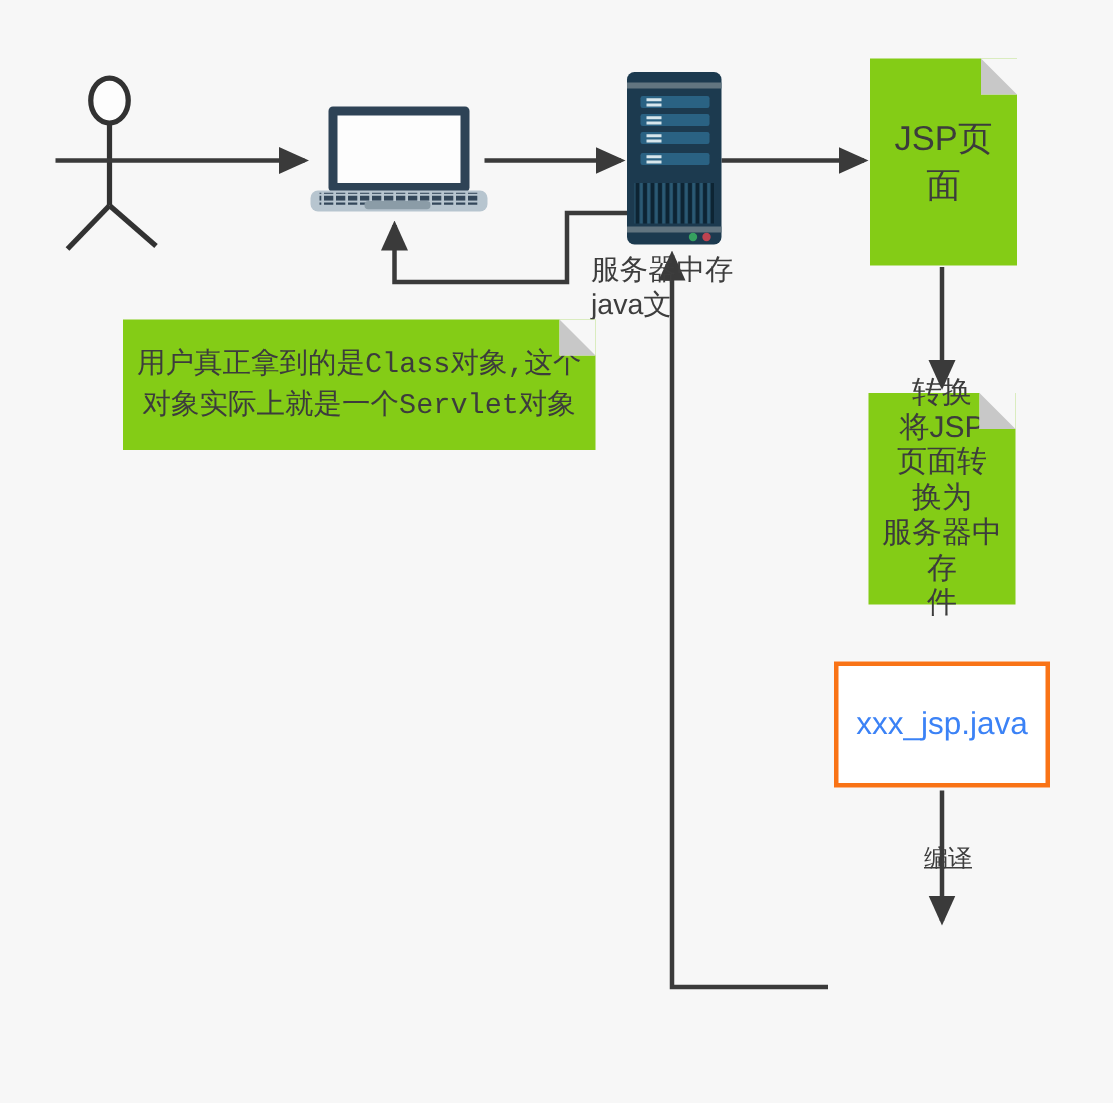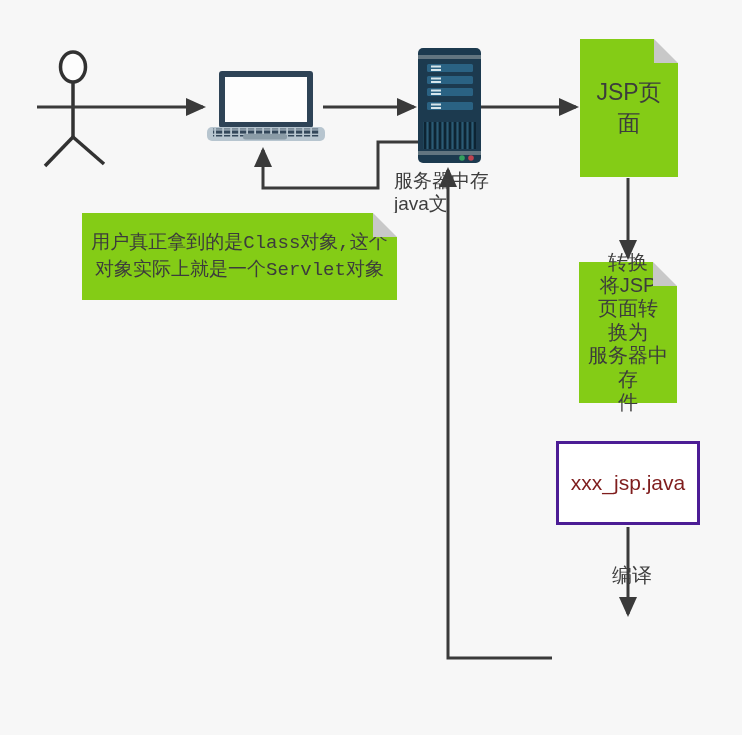--- a/index.html
+++ b/index.html
@@ -12,31 +12,31 @@
   .note{
     position:absolute;z-index:2;background:#84cc16;color:#3c3c3c;
     display:flex;align-items:center;justify-content:center;
     text-align:center;white-space:pre-line;
   }
   .note::after{ 
     content:"";position:absolute;top:0;right:0;width:0;height:0;
     border-top:24px solid #f7f7f7;border-left:24px solid #c8c8c8;
   }
   .box{
-    position:absolute;z-index:2;background:#ffffff;border:3px solid #4c1d95;
+    position:absolute;z-index:2;background:#ffffff;border:3px solid #f97316;
     box-sizing:border-box;display:flex;align-items:center;justify-content:center;
-    color:#7f1d1d;white-space:pre-line;text-align:center;
+    color:#3b82f6;white-space:pre-line;text-align:center;
   }
   .user-note{left:82px;top:213px;width:315px;height:87px;font-size:19px;line-height:27px;font-family:Liberation Mono, monospace;}
   .jsp-note{left:580px;top:39px;width:98px;height:138px;font-size:23px;line-height:31px;}
   .convert-note{left:579px;top:262px;width:98px;height:141px;font-size:20px;line-height:23.4px;}
   .java-box{left:556px;top:441px;width:144px;height:84px;font-size:21px;}
   .class-box{left:552px;top:619px;width:155px;height:79px;font-size:21px;}
   .server-label{left:394px;top:169px;width:130px;font-size:19px;line-height:23px;white-space:pre-line;text-align:left;}
-  .compile-label{left:604px;top:562px;width:56px;font-size:20px;text-align:center;}
+  .compile-label{left:604px;top:562px;width:56px;font-size:16px;text-align:center;text-decoration:underline;}
 </style>
 </head>
 <body>
 
 <div class="canvas">
 
   <svg class="wires" width="742" height="735" viewBox="0 0 742 735">
     <defs>
       <marker id="arrow" markerWidth="20" markerHeight="20" refX="17" refY="10" orient="auto" markerUnits="userSpaceOnUse">
         <path d="M0,1 L20,10 L0,19 Z" fill="#3a3a3a"></path>

